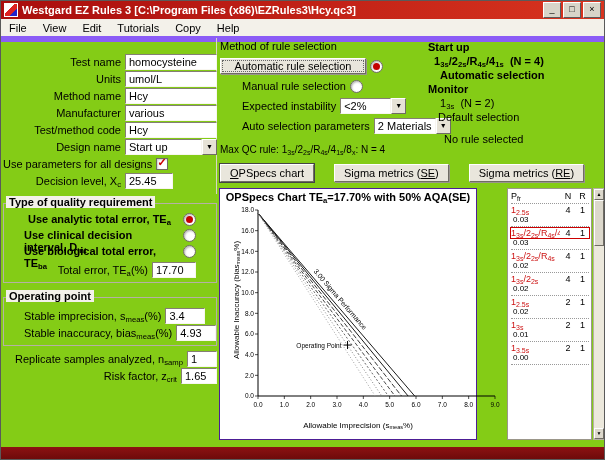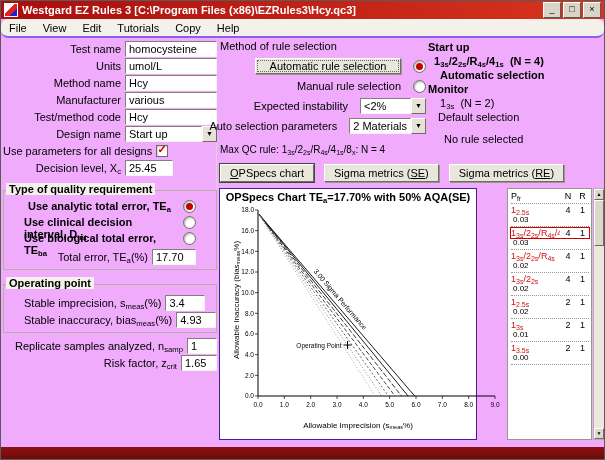--- a/index.html
+++ b/index.html
@@ -1,67 +1,67 @@
 <!DOCTYPE html>
 <html><head>
 <meta charset="utf-8">
 <style>
   html,body{margin:0;padding:0;}
   body{font-family:"Liberation Sans",sans-serif;font-size:11px;color:#000;background:#8a8a8a;}
-  #win{position:relative;width:605px;height:460px;background:#f0abfc;border:1px solid #5a5a5a;box-sizing:border-box;overflow:hidden;}
+  #win{position:relative;width:605px;height:460px;background:#84cc16;border:1px solid #5a5a5a;box-sizing:border-box;overflow:hidden;}
   sub{font-size:0.7em;vertical-align:-0.25em;line-height:0;}
 
   
   .titlebar{position:absolute;top:0;left:0;right:0;height:18px;background:linear-gradient(90deg,#a90d0d,#d8341f);display:flex;align-items:center;padding:0 3px;box-sizing:border-box;}
   .app-icon{width:12px;height:12px;background:linear-gradient(135deg,#fff 0 40%,#d22 40% 70%,#22c 70%);border:1px solid #fff;flex:0 0 auto;}
   .title-text{color:#fff;font-weight:bold;font-size:11px;margin-left:4px;flex:1;white-space:nowrap;overflow:hidden;}
   .tb-btn{width:16px;height:14px;background:#d8d4c8;border:1px solid;border-color:#fff #5a5a5a #5a5a5a #fff;font-size:9px;line-height:12px;text-align:center;margin-left:2px;flex:0 0 auto;}
 
   
-  .menubar{position:absolute;top:18px;left:0;right:0;height:17px;background:#f3f1ea;border-bottom:2px solid #8b5cf6;display:flex;align-items:center;border-radius:7px;}
+  .menubar{position:absolute;top:18px;left:0;right:0;height:17px;background:#f3f1ea;border-bottom:6px solid #8b5cf6;display:flex;align-items:center;}
   .menu-item{padding:1px 8px;}
 
   .content{position:absolute;top:35px;left:0;right:0;bottom:12px;}
 
   
   .tb{box-sizing:border-box;background:#fff;border:1px solid;border-color:#847f74 #f8f6f0 #f8f6f0 #847f74;height:16px;padding:1px 3px 0;white-space:nowrap;overflow:hidden;}
   .combo{display:flex;}
   .combo .val{flex:1;box-sizing:border-box;background:#fff;border:1px solid;border-color:#847f74 #f8f6f0 #f8f6f0 #847f74;height:16px;padding:1px 3px 0;white-space:nowrap;overflow:hidden;}
   .combo .arrow{width:15px;height:16px;box-sizing:border-box;background:#e6e2d6;border:1px solid;border-color:#fff #6f6c64 #6f6c64 #fff;font-size:7px;line-height:13px;text-align:center;}
   .btn{background:#e9e6dc;border:1px solid;border-color:#fff #6f6c64 #6f6c64 #fff;box-shadow:1px 1px 0 #9a968c;padding:1px 6px;text-align:center;}
   .radio{width:11px;height:11px;border-radius:50%;background:#fff;border:1px solid #6f6c64;box-shadow:inset 1px 1px 2px rgba(0,0,0,.3);position:relative;flex:0 0 auto;}
   .radio.sel::after{content:"";position:absolute;left:2px;top:2px;right:2px;bottom:2px;border-radius:50%;background:#c40000;}
   .cb{width:12px;height:12px;box-sizing:border-box;background:#fff;border:1px solid #6f6c64;box-shadow:inset 1px 1px 2px rgba(0,0,0,.2);display:flex;align-items:center;justify-content:center;flex:0 0 auto;}
   .cb .chk{color:#cc0000;font-size:11px;font-weight:bold;line-height:1;margin-top:-2px;}
 
   
-  .left-col{position:absolute;left:2px;top:4px;width:214px;}
+  .left-col{position:absolute;left:2px;top:17px;width:214px;}
   .row{display:flex;align-items:center;height:17px;}
   .row .lbl{flex:1;text-align:right;padding-right:4px;white-space:nowrap;}
   .w92{width:92px;flex:0 0 auto;} .w48{width:48px;flex:0 0 auto;} .w44{width:44px;flex:0 0 auto;}
   .w40{width:40px;flex:0 0 auto;} .w30{width:30px;flex:0 0 auto;} .w36{width:36px;flex:0 0 auto;}
   .group{position:relative;border:1px solid #b5b0a4;margin:14px 0 4px;padding:9px 20px 4px;}
   .gtitle{position:absolute;top:-8px;left:2px;background:#f3f1ea;font-weight:bold;padding:0 3px;white-space:nowrap;}
   .radio-row{display:flex;align-items:flex-start;justify-content:flex-end;height:16px;gap:12px;font-weight:bold;}
 
   
   .vdiv{position:absolute;left:215px;top:2px;height:156px;border-left:1px solid #d9d5c9;}
   .mid-col{position:absolute;left:219px;top:4px;width:206px;}
-  .mrow{display:flex;align-items:center;justify-content:flex-end;gap:12px;height:20px;}
+  .mrow{display:flex;align-items:center;justify-content:flex-start;gap:4px;height:20px;}
   .mrow .lbl{white-space:nowrap;padding-left:22px;}
   .maxqc{margin-top:8px;font-size:10px;white-space:nowrap;}
 
   
   .stat-col{position:absolute;left:427px;top:4px;width:176px;line-height:14px;}
   .stat-col .b{font-weight:bold;}
   .ind6{margin-left:6px;} .ind12{margin-left:12px;} .ind10{margin-left:10px;} .ind16{margin-left:16px;}
   .gap{margin-top:8px;}
 
   
-  .tabs{position:absolute;left:219px;top:128px;display:flex;gap:10px;}
+  .tabs{position:absolute;left:219px;top:128px;display:flex;gap:20px;}
   .tab-btn{background:#e9e6dc;border:1px solid;border-color:#fff #6f6c64 #6f6c64 #fff;box-shadow:1px 1px 0 #9a968c;padding:2px 9px;white-space:nowrap;}
   .tab-btn.active{box-shadow:0 0 0 1px #444,1px 1px 0 #9a968c;}
 
   
   .chart-panel{position:absolute;left:218px;top:152px;width:258px;height:252px;background:#fff;border:1px solid #4c1d95;box-sizing:border-box;}
   .chart-title{text-align:center;font-weight:bold;font-size:11px;padding-top:2px;height:14px;white-space:nowrap;}
   .chart-body{position:relative;margin-left:12px;height:216px;}
   .ylabel{position:absolute;left:-80px;top:90px;width:170px;height:10px;text-align:center;transform:rotate(-90deg);font-size:8px;white-space:nowrap;}
   .xlabel{text-align:center;font-size:8px;margin-left:20px;white-space:nowrap;}
 

